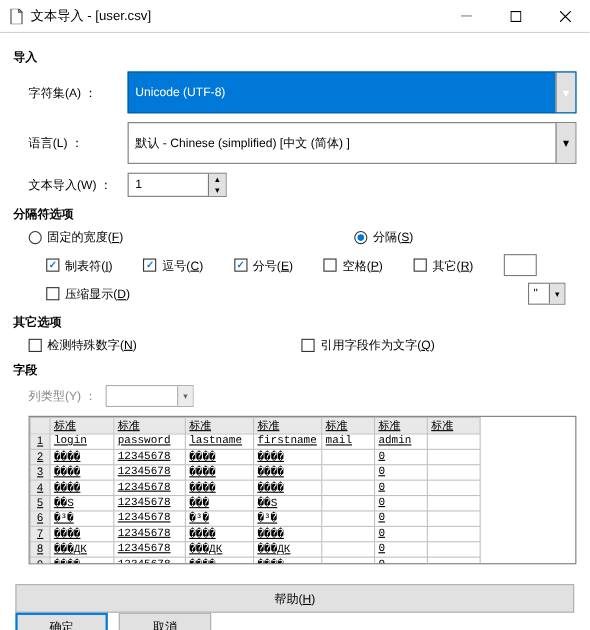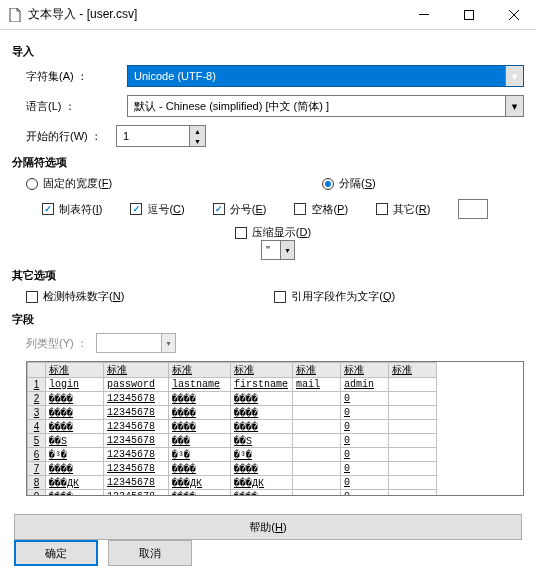--- a/index.html
+++ b/index.html
@@ -5,21 +5,21 @@
 * { box-sizing: border-box; font-family: "Microsoft YaHei", "Segoe UI", Tahoma, sans-serif; font-size: 11px; }
 body { margin: 0; background: #fff; width: 536px; height: 573px; overflow: hidden; color: #000; }
 .titlebar { display: flex; align-items: center; height: 30px; border-bottom: 1px solid #d0d0d0; padding: 0 0 0 8px; }
 .titlebar .title { flex: 1; font-size: 12px; }
 .titlebar .icon { width: 14px; height: 14px; margin-right: 6px; display: flex; align-items: center; justify-content: center; }
 .winbtn { width: 45px; height: 30px; display: flex; align-items: center; justify-content: center; }
 .content { padding: 10px 12px 8px 12px; }
 .section-title { font-weight: bold; margin: 4px 0 6px 0; }
 .row { display: flex; align-items: center; margin-bottom: 8px; padding-left: 14px; }
 .label { width: 90px; }
-.combo { flex: 1; height: 22px; border: 1px solid #7a7a7a; display: flex; align-items: center; padding: 0 4px 0 6px; position: relative; background: #fff; margin-left: 11px; }
+.combo { flex: 1; height: 38px; border: 1px solid #7a7a7a; display: flex; align-items: center; padding: 0 4px 0 6px; position: relative; background: #fff; }
 .combo.selected { background: #0078d7; color: #fff; border-color: #005a9e; }
 .combo .arrow-container { position: absolute; right: 0; top: 0; bottom: 0; width: 18px; display: flex; align-items: center; justify-content: center; background: #e1e1e1; border-left: 1px solid #7a7a7a; }
 .spin { width: 90px; height: 22px; border: 1px solid #7a7a7a; display: flex; align-items: center; }
 .spin .value { flex: 1; padding: 0 6px; }
 .spin .spinbtns { width: 16px; display: flex; flex-direction: column; border-left: 1px solid #7a7a7a; }
 .spin .spinbtns div { height: 10px; display: flex; align-items: center; justify-content: center; font-size: 7px; background: #e1e1e1; }
 .radio-row, .check-row { display: flex; align-items: center; padding-left: 14px; margin-bottom: 8px; flex-wrap: nowrap; }
 .radio-row { justify-content: flex-start; gap: 200px; }
 .radio, .check { display: flex; align-items: center; margin-right: 10px; white-space: nowrap; }
 .radio .circle { width: 12px; height: 12px; border: 1px solid #333; border-radius: 50%; margin-right: 5px; display: flex; align-items: center; justify-content: center; }
@@ -35,21 +35,21 @@
 .table-inner { overflow: hidden; height: 100%; text-decoration: underline; }
 table { border-collapse: collapse; table-layout: fixed; }
 th, td { border: 1px solid #c0c0c0; padding: 0 3px; height: 14px; font-family: "Courier New", monospace; font-size: 10px; text-align: left; white-space: nowrap; overflow: hidden; }
 th { background: #e8e8e8; font-weight: normal; font-family: "Microsoft YaHei", sans-serif; }
 td.rownum { background: #e8e8e8; width: 18px; text-align: center; font-family: "Microsoft YaHei", sans-serif; }
 .buttons { display: flex; justify-content: space-between; margin-top: 18px; padding: 0 2px; flex-direction: column; }
 .btn { min-width: 84px; height: 26px; border: 1px solid #adadad; background: #e1e1e1; display: flex; align-items: center; justify-content: center; cursor: default; }
 .btn.primary { border: 2px solid #0078d7; }
 .right-btns { display: flex; gap: 10px; }
 u { text-decoration: underline; }
-.sep-row2 { display: flex; align-items: center; padding-left: 30px; margin-bottom: 8px; justify-content: space-between; padding-right: 10px; flex-direction: column; }
+.sep-row2 { display: flex; align-items: center; padding-left: 30px; margin-bottom: 8px; justify-content: space-between; padding-right: 10px; }
 .text-sep-label-row { display: flex; gap: 6px; align-items: center; }
 .other-checks { display: flex; padding-left: 14px; gap: 140px; margin-bottom: 8px; }
 .colw-a { width: 58px; } .colw-b { width: 65px; } .colw-c { width: 62px; } .colw-d { width: 62px; } .colw-e { width: 48px; } .colw-f { width: 48px; } .colw-g { width: 48px; }
 </style>
 </head>
 <body>
 
 <div class="titlebar">
   <span class="icon">
     <svg width="12" height="14" viewBox="0 0 12 14">
@@ -86,21 +86,21 @@
     </div>
   </div>
   <div class="row">
     <span class="label">语言(L) ：</span>
     <div class="combo">
       <span>默认 - Chinese (simplified) [中文 (简体) ]</span>
       <div class="arrow-container">▾</div>
     </div>
   </div>
   <div class="row">
-    <span class="label">开始的行(W) ：</span>
+    <span class="label">文本导入(W) ：</span>
     <div class="spin">
       <span class="value">1</span>
       <div class="spinbtns">
           <div>▲</div>
           <div>▼</div>
         </div>
     </div>
   </div>
 
   <div class="section-title">分隔符选项</div>

